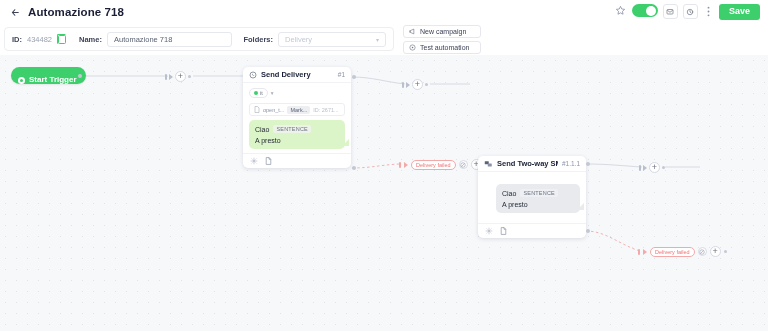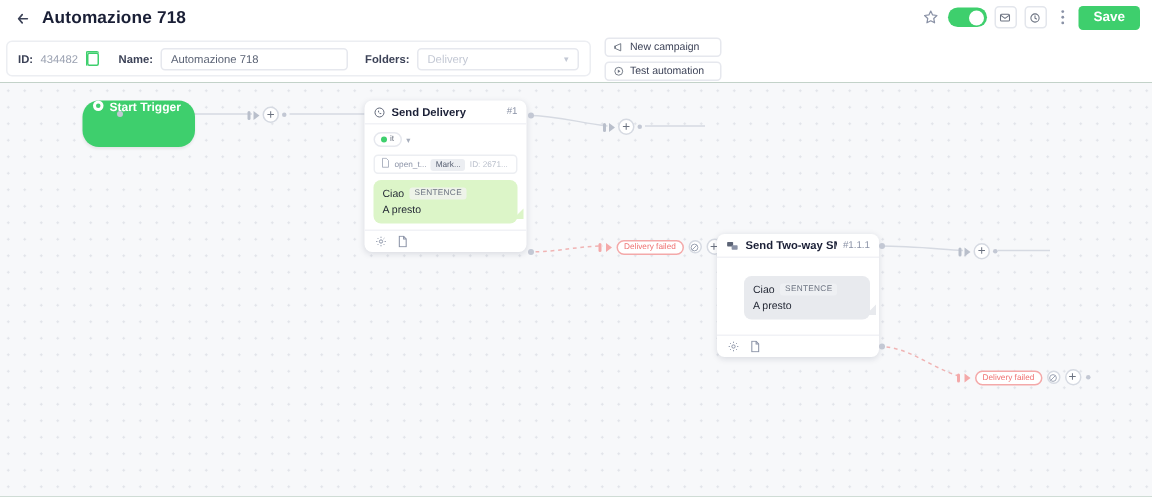--- a/index.html
+++ b/index.html
@@ -20,21 +20,21 @@
     width: 14px; height: 14px; display: flex; align-items: center;
     justify-content: center; color: #3c4257; font-size: 12px;
     cursor: pointer; margin-right: 6px;
   }
   .page-title {
     font-size: 11.5px; font-weight: 600; color: #1a1f36;
     letter-spacing: 0.1px;
   }
   .header-right {
     position: absolute; right: 8px; top: 4px;
-    display: flex; align-items: center; gap: 5px;
+    display: flex; gap: 5px;
   }
   .ico-btn {
     width: 15px; height: 15px; border: 1px solid #e3e6ec; border-radius: 3px;
     background: #fff; display: flex; align-items: center; justify-content: center;
     color: #6b7280; font-size: 8px; cursor: pointer;
   }
   .star-ico {
     width: 13px; height: 13px; display: flex; align-items: center;
     justify-content: center; color: #8a92a6; font-size: 10px; cursor: pointer;
     border: none; background: none;
@@ -112,23 +112,23 @@
     background-color: #f7f8fa;
     background-image: radial-gradient(circle, #e0e3e9 0.7px, transparent 0.7px);
     background-size: 11px 11px;
     overflow: hidden;
   }
   .edges { position: absolute; left: 0; top: 0; width: 768px; height: 276px; }
 
   
   .start-node {
     position: absolute; left: 11px; top: 12px;
-    background: #3ecf6d; border-radius: 11px; height: 31px;
-    display: flex; align-items: flex-start; gap: 4px; padding: 0 9px 0 7px;
-    cursor: pointer; box-shadow: 0 1px 2px rgba(0,0,0,0.08); margin-left: 44px;
+    background: #3ecf6d; border-radius: 11px; height: 17px;
+    display: flex; align-items: flex-end; gap: 4px; padding: 0 9px 0 7px;
+    cursor: pointer; box-shadow: 0 1px 2px rgba(0,0,0,0.08);
   }
   .start-dot {
     width: 7px; height: 7px; border-radius: 50%; background: #fff;
     position: relative; flex: none;
   }
   .start-dot::after {
     content: ""; position: absolute; left: 2px; top: 2px;
     width: 3px; height: 3px; border-radius: 50%; background: #3ecf6d;
   }
   .start-label { font-size: 8px; color: #fff; font-weight: 600; }

